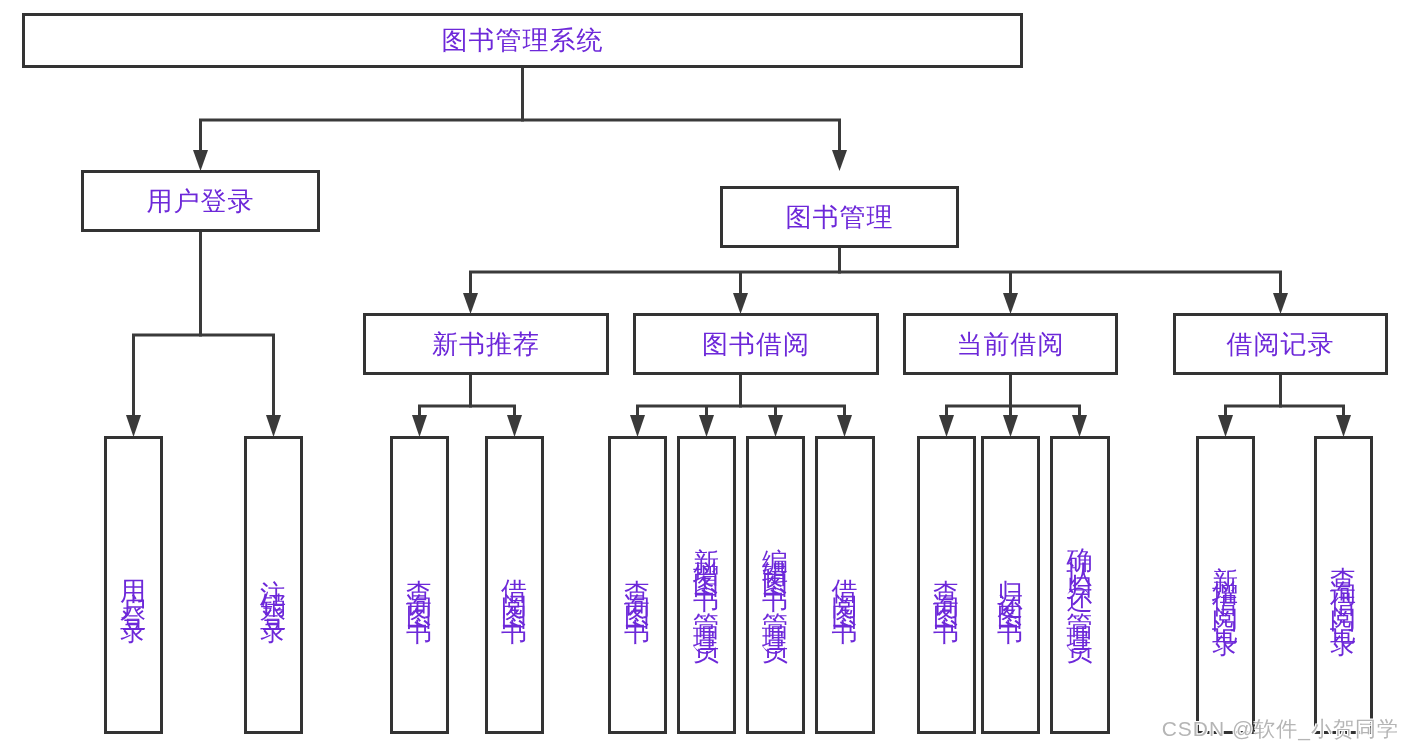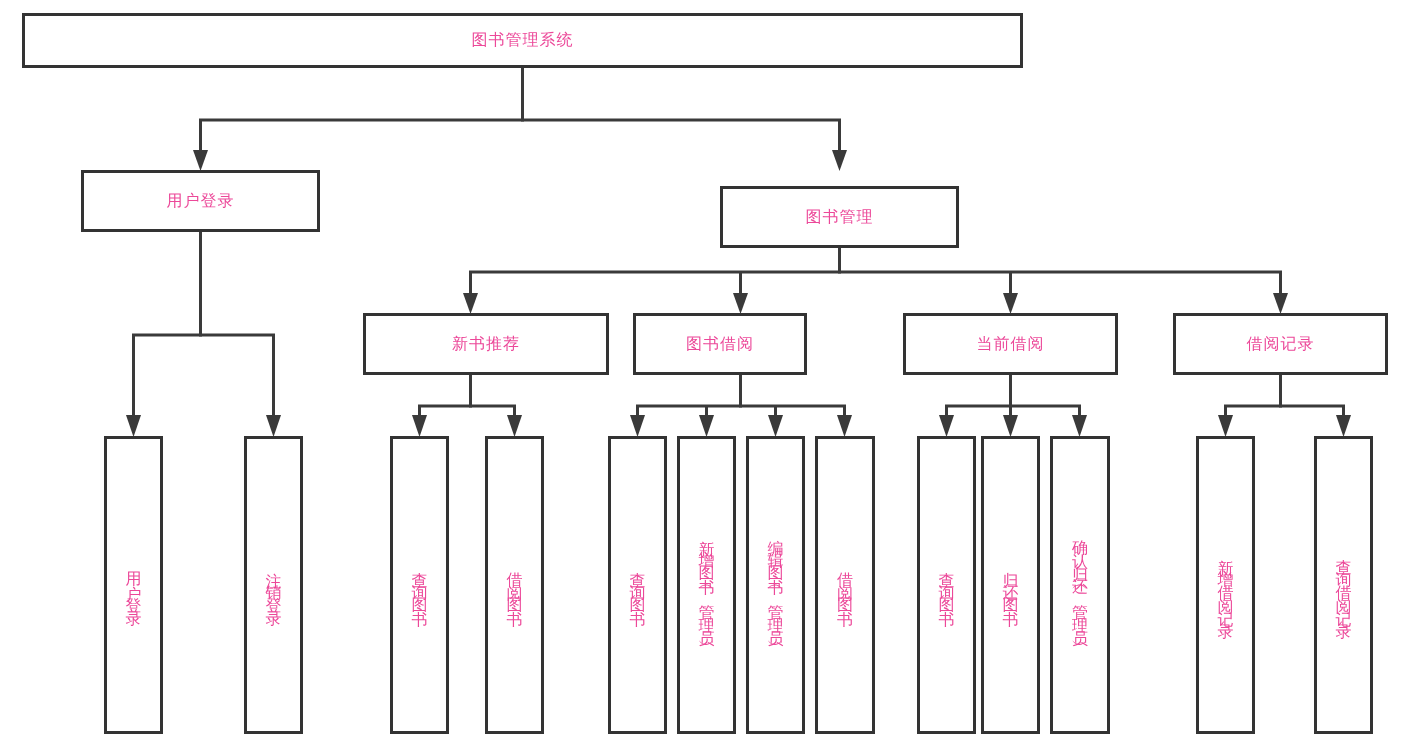--- a/index.html
+++ b/index.html
@@ -12,21 +12,21 @@
   }
   .connectors{position:absolute;left:0;top:0;}
   .connectors line{stroke:#3a3a3a;stroke-width:3;}
   .connectors polygon{fill:#3a3a3a;stroke:none;}
   .node{
     position:absolute;
     box-sizing:border-box;
     border:3px solid #333333;
     background:#ffffff;
     display:flex;align-items:center;justify-content:center;
-    font-size:16px;color:#ec4899;
+    font-size:26px;color:#6d28d9;
     letter-spacing:1px;
     text-align:center;
     z-index:2;
   }
   .node.v{
     writing-mode:vertical-rl;
     text-orientation:mixed;
     letter-spacing:13px;
     line-height:1;
   }
@@ -120,21 +120,21 @@
       <polygon points="1336,415 1351,415 1343.5,437"></polygon>
     </g>
   </svg>
 
   <div class="node" style="left:22px;top:13px;width:1001px;height:55px">图书管理系统</div>
 
   <div class="node" style="left:81px;top:170px;width:239px;height:62px">用户登录</div>
   <div class="node" style="left:720px;top:186px;width:239px;height:62px">图书管理</div>
 
   <div class="node" style="left:363px;top:313px;width:246px;height:62px">新书推荐</div>
-  <div class="node" style="left:633px;top:313px;width:174px;height:62px">图书借阅</div>
+  <div class="node" style="left:633px;top:313px;width:246px;height:62px">图书借阅</div>
   <div class="node" style="left:1173px;top:313px;width:215px;height:62px">借阅记录</div>
   <div class="node" style="left:903px;top:313px;width:215px;height:62px">当前借阅</div>
 
   <div class="node v" style="left:104px;top:436px;width:59px;height:298px">用户登录</div>
   <div class="node v" style="left:244px;top:436px;width:59px;height:298px">注销登录</div>
 
   <div class="node v" style="left:390px;top:436px;width:59px;height:298px">查询图书</div>
   <div class="node v" style="left:485px;top:436px;width:59px;height:298px">借阅图书</div>
 
   <div class="node v" style="left:608px;top:436px;width:59px;height:298px">查询图书</div>
@@ -142,14 +142,15 @@
   <div class="node v" style="left:746px;top:436px;width:59px;height:298px">编辑图书（管理员）</div>
   <div class="node v" style="left:815px;top:436px;width:60px;height:298px">借阅图书</div>
 
   <div class="node v" style="left:917px;top:436px;width:59px;height:298px">查询图书</div>
   <div class="node v" style="left:981px;top:436px;width:59px;height:298px">归还图书</div>
   <div class="node v" style="left:1050px;top:436px;width:60px;height:298px">确认归还（管理员）</div>
 
   <div class="node v" style="left:1196px;top:436px;width:59px;height:298px">新增借阅记录</div>
   <div class="node v" style="left:1314px;top:436px;width:59px;height:298px">查询借阅记录</div>
 
+  <div class="watermark">CSDN @软件_小贺同学</div>
 
 </div>
 
 </body></html>

